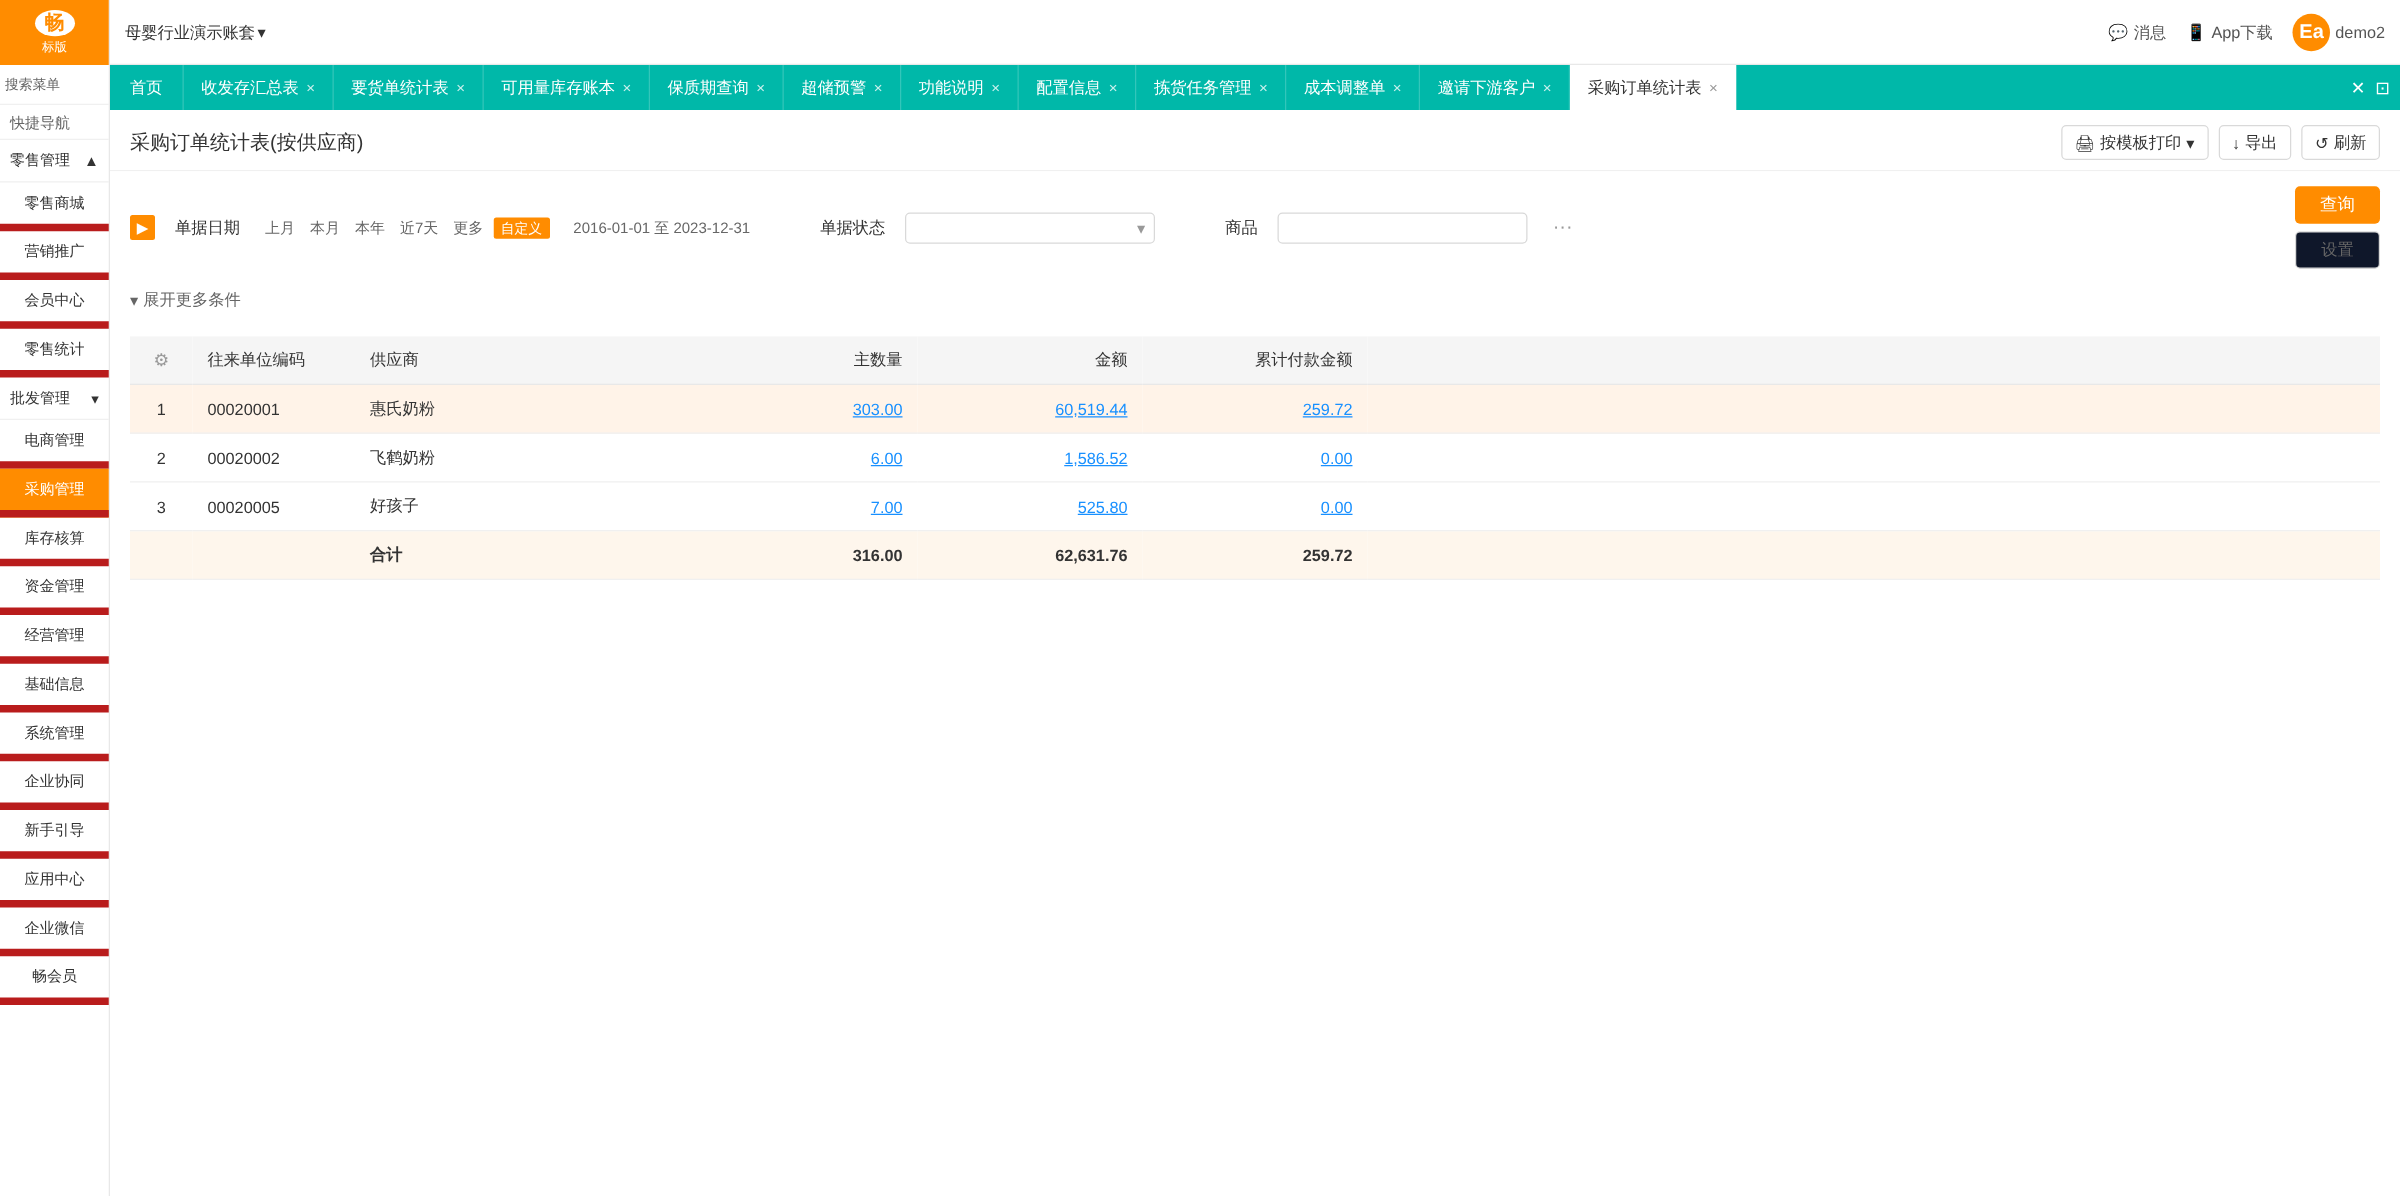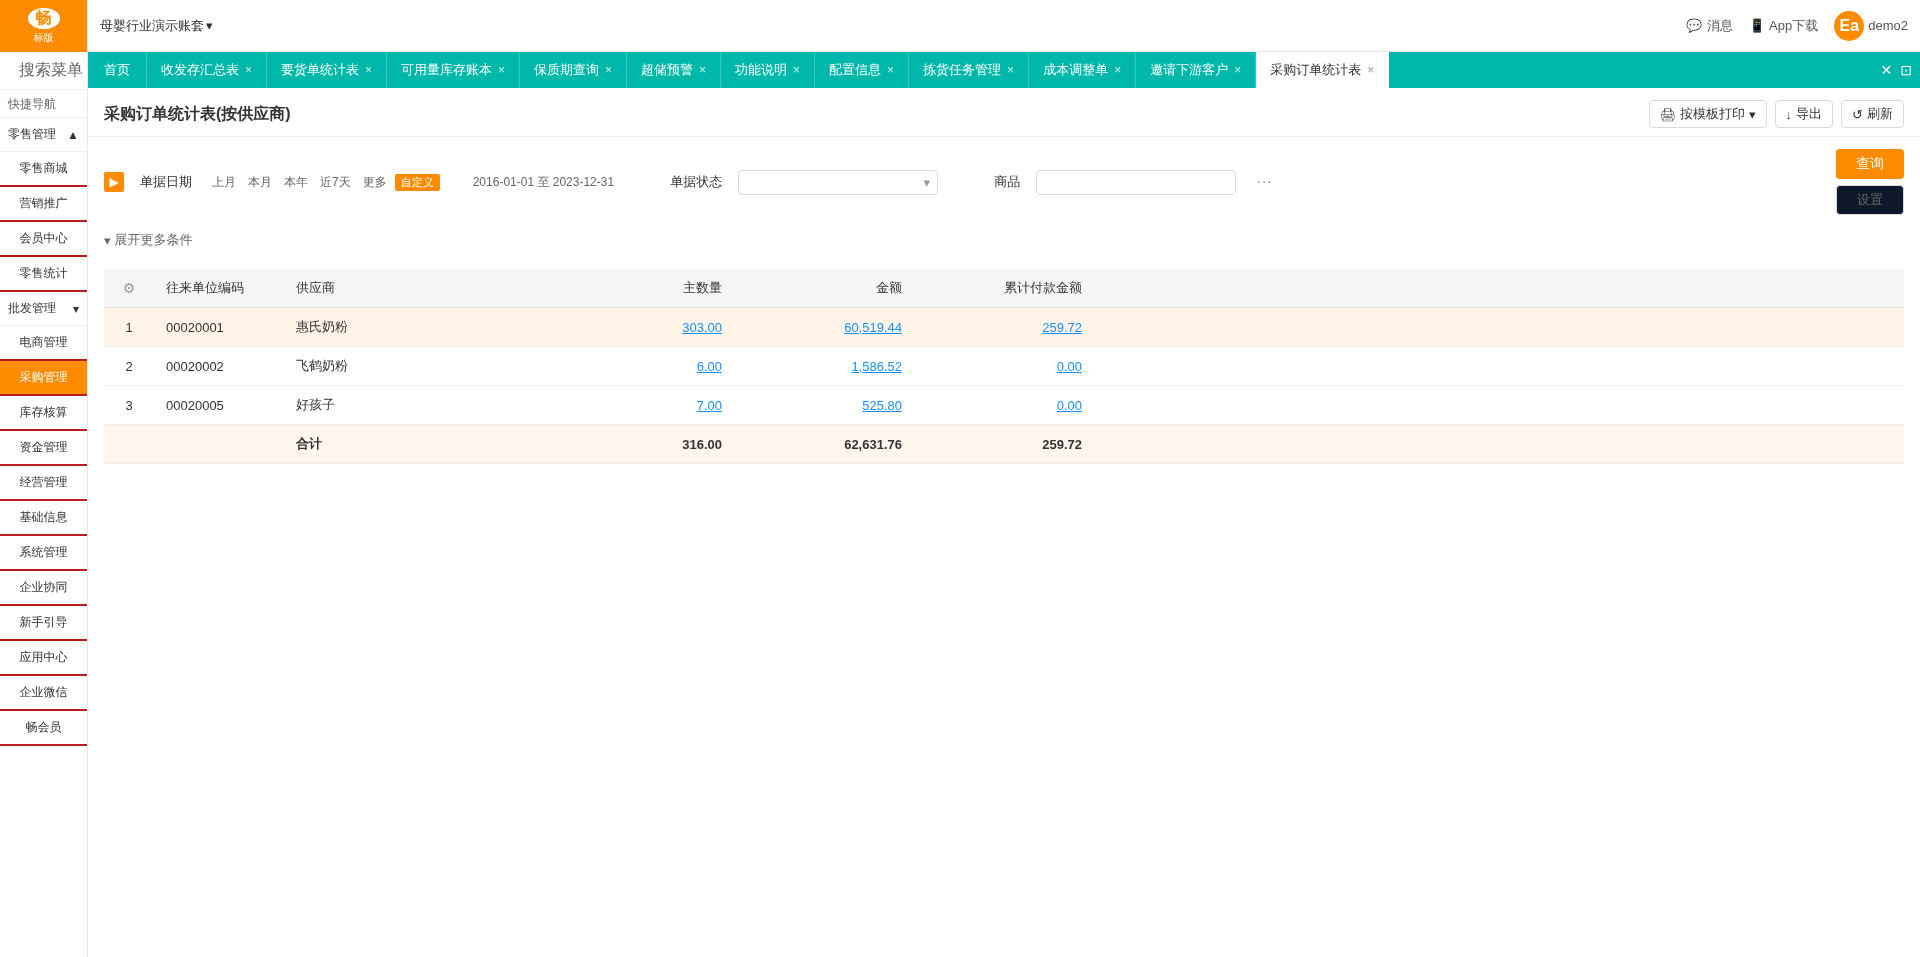--- a/index.html
+++ b/index.html
@@ -29,43 +29,43 @@
       background: #fff;
       border-radius: 50%;
       display: flex; align-items: center; justify-content: center;
       font-size: 16px; font-weight: bold; color: #ff8c00;
     }
     .sidebar-logo-text {
       font-size: 10px; color: #fff; margin-top: 2px;
     }
     .sidebar-search {
       padding: 8px 4px;
-      text-align: right;
-      font-size: 16px;
+      text-align: left;
+      font-size: 11px;
       color: #666;
       cursor: pointer;
       border-bottom: 1px solid #f0f0f0;
     }
     .sidebar-nav-title {
       padding: 6px 4px 4px 8px;
       font-size: 12px;
       color: #666;
       cursor: pointer;
       display: flex;
       align-items: center;
       justify-content: space-between;
       border-bottom: 1px solid #f0f0f0;
     }
     .sidebar-item {
       padding: 8px 4px;
       text-align: center;
       font-size: 12px;
       color: #333;
       cursor: pointer;
-      border-bottom: 2px solid #b91c1c;
+      border-bottom: 6px solid #b91c1c;
     }
     .sidebar-item.active { background: #ff8c00; color: #fff; }
     .sidebar-item-with-arrow {
       display: flex;
       align-items: center;
       justify-content: space-between;
       padding: 8px 8px;
       font-size: 12px;
       color: #333;
       cursor: pointer;
@@ -193,21 +193,21 @@
     
     .page-header {
       padding: 12px 16px 8px;
       display: flex;
       align-items: center;
       justify-content: space-between;
       border-bottom: 1px solid #f0f0f0;
     }
     .page-title {
       font-size: 16px;
-      font-weight: bold;
+      font-weight: normal;
       color: #333;
     }
     .page-actions {
       display: flex;
       align-items: center;
       gap: 8px;
     }
     .btn-template-print {
       display: flex; align-items: center; gap: 4px;
       border: 1px solid #d9d9d9;
@@ -269,21 +269,21 @@
     .date-custom-tag {
       background: #ff8c00;
       color: #fff;
       font-size: 11px;
       padding: 1px 6px;
       border-radius: 2px;
     }
     .filter-date-range {
       font-size: 12px;
       color: #666;
-      margin-left: 17px;
+      margin-left: 3px;
       text-align: right;
     }
     .filter-select {
       border: 1px solid #d9d9d9;
       border-radius: 4px;
       padding: 4px 28px 4px 8px;
       font-size: 13px;
       background: #fff;
       cursor: pointer;
       min-width: 200px;

